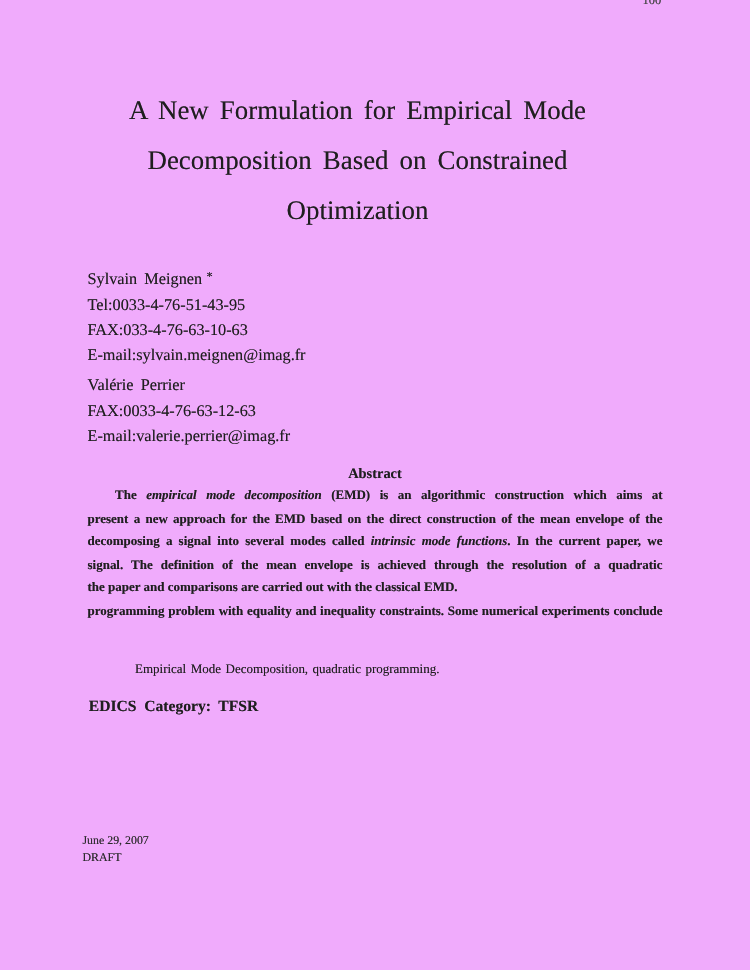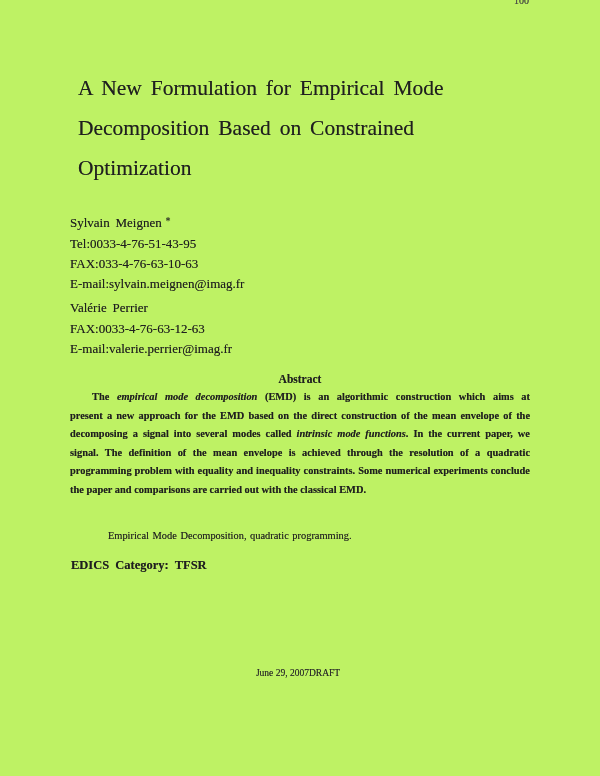--- a/index.html
+++ b/index.html
@@ -4,38 +4,39 @@
 <style>
   html, body {
     margin: 0;
     padding: 0;
     background: #ffffff;
   }
   .page {
     position: relative;
     width: 600px;
     height: 776px;
-    background: #bef264;
+    background: #f0abfc;
     overflow: hidden;
     font-family: "Liberation Serif", "DejaVu Serif", serif;
     color: #1f1f1f;
     text-shadow: 0 0 0.45px rgba(30,30,30,0.55);
   }
   .page-number {
     position: absolute;
     top: -5px;
     right: 71px;
     font-size: 10px;
     color: #4a4a4a;
   }
   .title-block {
     position: absolute;
     top: 68px;
-    left: 78px;
+    left: 56px;
     width: 460px;
+    text-align: center;
     font-size: 21.5px;
     line-height: 40px;
     word-spacing: 3.5px;
   }
   .author-block {
     position: absolute;
     top: 209px;
     left: 70px;
     width: 460px;
     font-size: 13px;
@@ -92,24 +93,25 @@
     font-weight: bold;
     line-height: 18px;
     word-spacing: 3px;
   }
   .footer {
     position: absolute;
     top: 666px;
     left: 66px;
     right: 70px;
     display: flex;
-    justify-content: center;
+    justify-content: flex-start;
     font-size: 9.5px;
     line-height: 14px;
     color: #2a2a2a;
+    flex-direction: column;
   }
   em { font-style: italic; }
 </style>
 </head>
 <body>
 
 <div class="page">
 
   <div class="page-number">100</div>
 
@@ -129,22 +131,22 @@
     <div>E-mail:valerie.perrier@imag.fr</div>
   </div>
 
   <div class="section-heading abstract-heading">Abstract</div>
 
   <div class="abstract-body">
     <div class="abs-line first"><span>The </span><em>empirical mode decomposition</em><span> (EMD) is an algorithmic construction which aims at</span></div>
     <div class="abs-line"><span>present a new approach for the EMD based on the direct construction of the mean envelope of the</span></div>
     <div class="abs-line"><span>decomposing a signal into several modes called </span><em>intrinsic mode functions</em><span>. In the current paper, we</span></div>
     <div class="abs-line"><span>signal. The definition of the mean envelope is achieved through the resolution of a quadratic</span></div>
+    <div class="abs-line last"><span>the paper and comparisons are carried out with the classical EMD.</span></div>
     <div class="abs-line"><span>programming problem with equality and inequality constraints. Some numerical experiments conclude</span></div>
-    <div class="abs-line last"><span>the paper and comparisons are carried out with the classical EMD.</span></div>
   </div>
 
   <div class="index-text">Empirical Mode Decomposition, quadratic programming.</div>
 
   <div class="edics">EDICS Category: TFSR</div>
 
   <div class="footer">
     <span>June 29, 2007</span>
     <span>DRAFT</span>
   </div>

